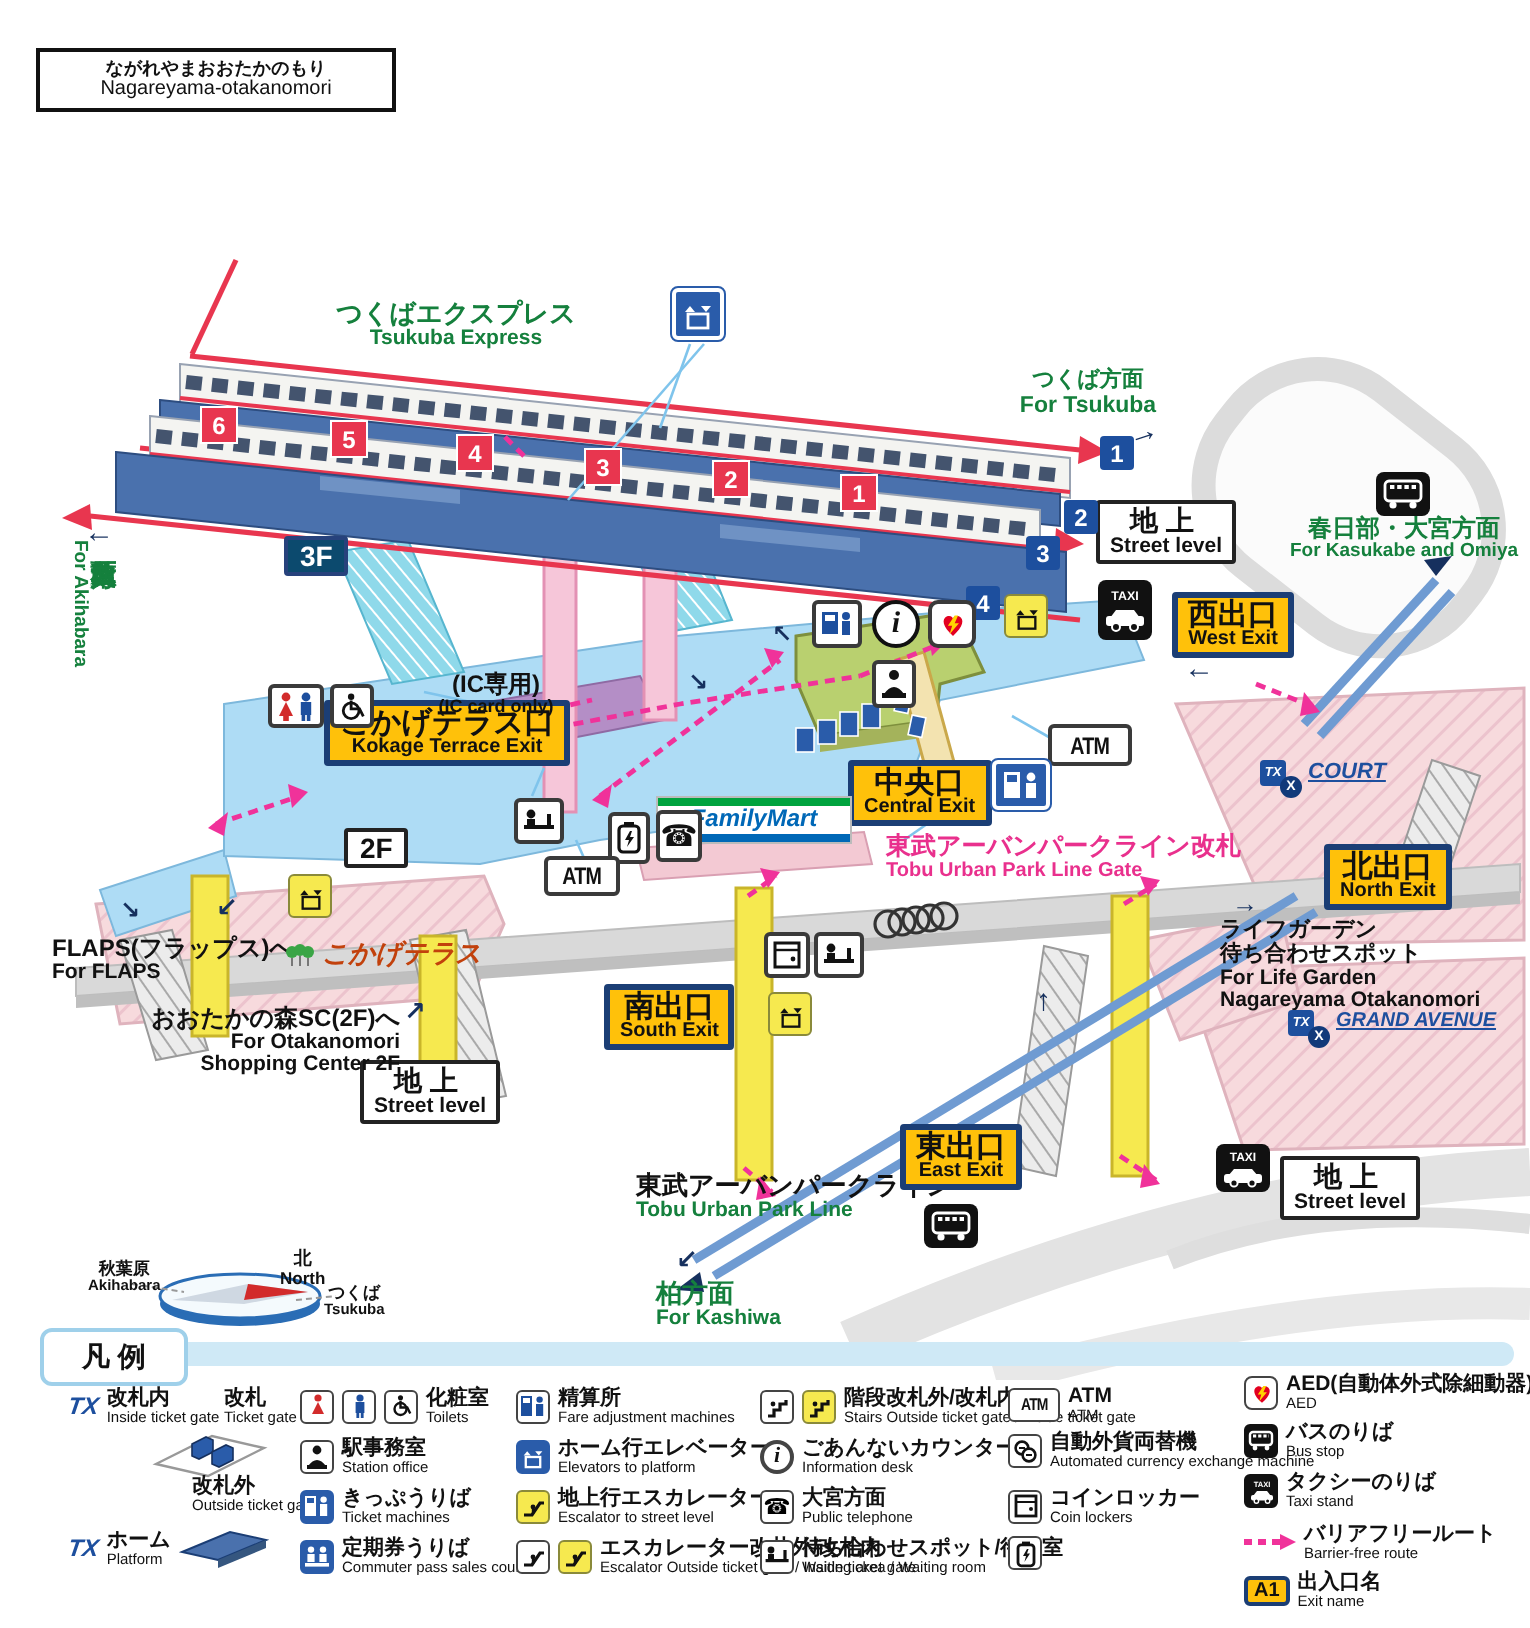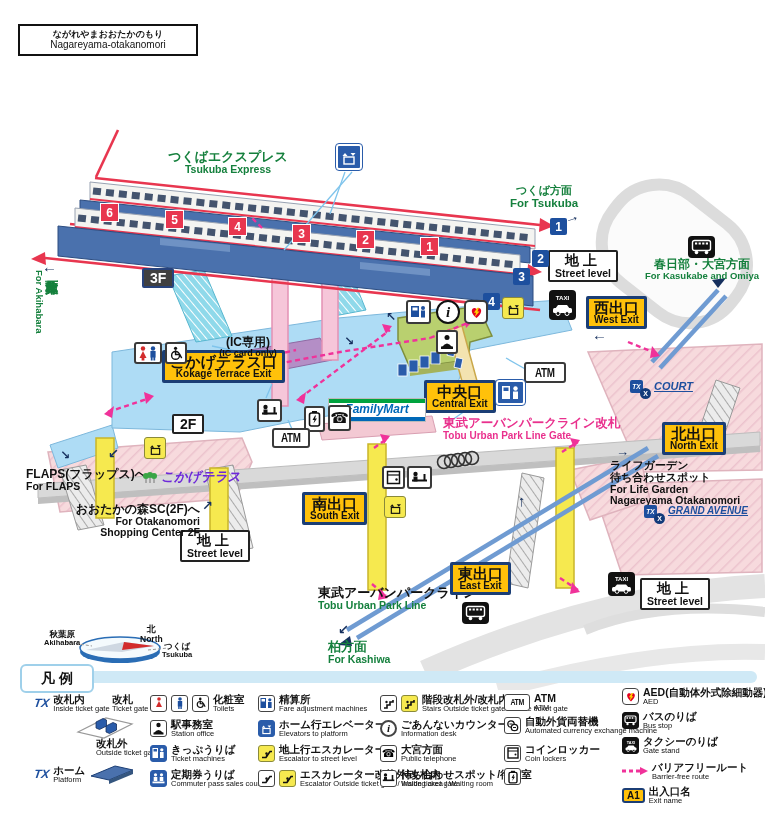--- a/index.html
+++ b/index.html
@@ -21,21 +21,21 @@
   .vert{writing-mode:vertical-rl}
   
   .exitbox{position:absolute;background:#ffc10a;border:3px solid #1b3e75;border-radius:2px;
     text-align:center;padding:1px 5px;line-height:1.02;color:#111}
   .exitbox .jp{font-size:15px;font-weight:bold;display:block}
   .exitbox .en{font-size:10px;font-weight:bold;display:block}
   .streetbox{position:absolute;background:#fff;border:2.5px solid #222;border-radius:2px;
     text-align:center;padding:1px 5px;line-height:1.05;color:#111}
   .streetbox .jp{font-size:14px;font-weight:bold;display:block;letter-spacing:4px}
   .streetbox .en{font-size:10.5px;font-weight:bold;display:block}
-  .floor3{position:absolute;background:#404040;border:2px solid #27427c;color:#fff;
+  .floor3{position:absolute;background:#0c4a6e;border:2px solid #27427c;color:#fff;
     font-weight:bold;font-size:14px;padding:0 6px;border-radius:2px}
   .floor2{position:absolute;background:#fff;border:2px solid #222;color:#111;
     font-weight:bold;font-size:14px;padding:0 6px;border-radius:2px}
   
   .icn{position:absolute;display:flex;align-items:center;justify-content:center;box-sizing:border-box}
   .wbox{background:#fff;border:2px solid #3a3a3a;border-radius:3px}
   .ybox{background:#f6e94f;border:1.5px solid #8a8a3a;border-radius:3px}
   .atmtxt{font-weight:bold;font-size:12px;color:#111;transform:scaleX(.82);letter-spacing:-0.5px}
   .txlogo{font-style:italic;font-weight:bold;color:#1d4f9e;font-size:12px;display:inline-block;transform:skewX(-8deg)}
   .txmini{width:13px;height:13px;background:#1d4f9e;border-radius:2px;color:#fff;font-size:6.5px;
@@ -363,21 +363,21 @@
   <span style="width:16px;height:12px;position:relative">
     <svg width="16" height="13">
         <circle cx="4" cy="5" r="3" fill="#3aa546"></circle>
         <circle cx="8" cy="4" r="3" fill="#3aa546"></circle>
     <circle cx="12" cy="5" r="3" fill="#3aa546"></circle>
         <line x1="4" y1="8" x2="4" y2="12" stroke="#777" stroke-width="1"></line>
     <line x1="8" y1="7" x2="8" y2="12" stroke="#777" stroke-width="1"></line>
         <line x1="12" y1="8" x2="12" y2="12" stroke="#777" stroke-width="1"></line>
       </svg>
   </span>
-  <span style="font-size:13px;font-weight:bold;color:#6d28d9;font-style:italic">こかげテラス</span>
+  <span style="font-size:13px;font-weight:bold;color:#c2410c;font-style:italic">こかげテラス</span>
 </div>
 
 <div class="abs">
   <span class="abs" style="left:100px;top:203px;width:17px;height:17px;background:#e8364f;color:#fff;font-weight:bold;font-size:12px;display:flex;align-items:center;justify-content:center;border:1px solid #fff">6</span>
   <span class="abs" style="left:165px;top:210px;width:17px;height:17px;background:#e8364f;color:#fff;font-weight:bold;font-size:12px;display:flex;align-items:center;justify-content:center;border:1px solid #fff">5</span>
   <span class="abs" style="left:228px;top:217px;width:17px;height:17px;background:#e8364f;color:#fff;font-weight:bold;font-size:12px;display:flex;align-items:center;justify-content:center;border:1px solid #fff">4</span>
   <span class="abs" style="left:292px;top:224px;width:17px;height:17px;background:#e8364f;color:#fff;font-weight:bold;font-size:12px;display:flex;align-items:center;justify-content:center;border:1px solid #fff">3</span>
   <span class="abs" style="left:356px;top:230px;width:17px;height:17px;background:#e8364f;color:#fff;font-weight:bold;font-size:12px;display:flex;align-items:center;justify-content:center;border:1px solid #fff">2</span>
   <span class="abs" style="left:420px;top:237px;width:17px;height:17px;background:#e8364f;color:#fff;font-weight:bold;font-size:12px;display:flex;align-items:center;justify-content:center;border:1px solid #fff">1</span>
 </div>
@@ -883,21 +883,21 @@
       <svg width="14" height="13" viewBox="0 0 14 13">
         <text x="7" y="4.5" text-anchor="middle" font-size="3.8" font-weight="bold" fill="#fff">TAXI</text>
         <path d="M2.5 9 l2 -2.5 h5 l2 2.5 Z" fill="#fff"></path>
         <rect x="1.5" y="8.5" width="11" height="2.8" rx="1" fill="#fff"></rect>
         <circle cx="4.2" cy="11.5" r="1.1" fill="#111" stroke="#fff" stroke-width="0.7"></circle>
         <circle cx="9.8" cy="11.5" r="1.1" fill="#111" stroke="#fff" stroke-width="0.7"></circle>
       </svg>
     </span>
   <span class="txt">
       <span class="jp">タクシーのりば</span>
-      <span class="en">Gate stand</span>
+      <span class="en">Taxi stand</span>
     </span>
 </div>
 <div class="li" style="left:622px;top:762px">
   <span style="flex:none">
       <svg width="26" height="10">
         <line x1="0" y1="5" x2="18" y2="5" stroke="#f0329a" stroke-width="3" stroke-dasharray="4 3"></line>
         <polygon points="18,1 26,5 18,9" fill="#f0329a"></polygon>
       </svg>
     </span>
   <span class="txt">

